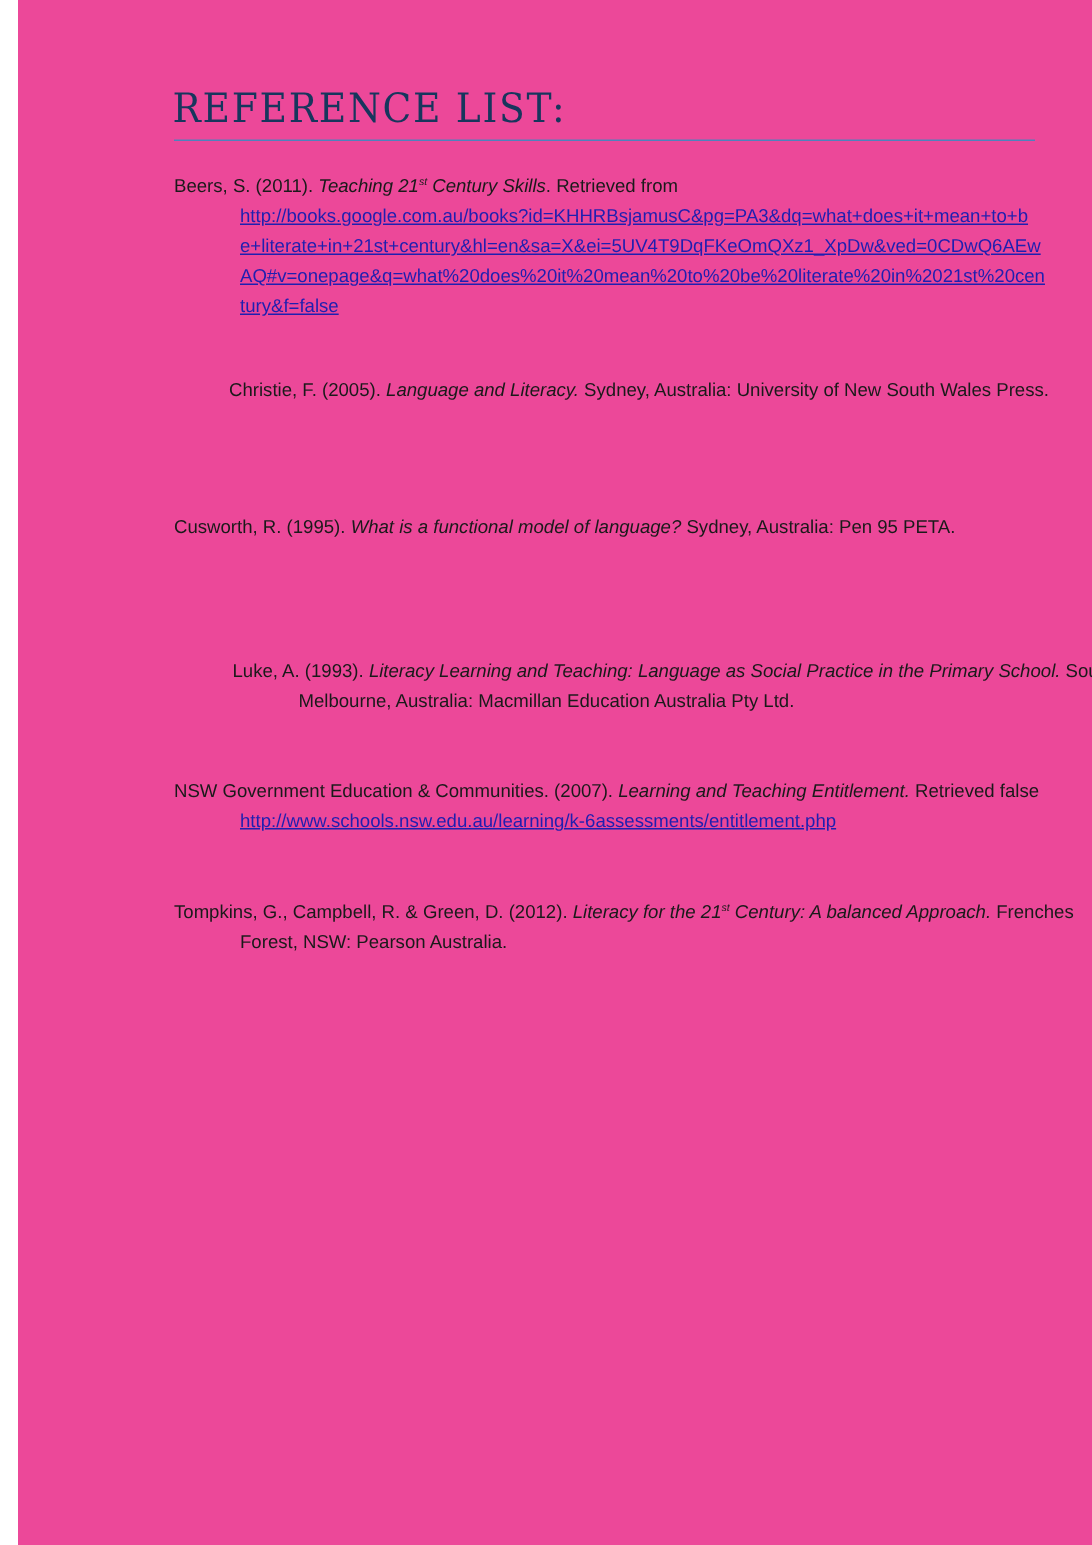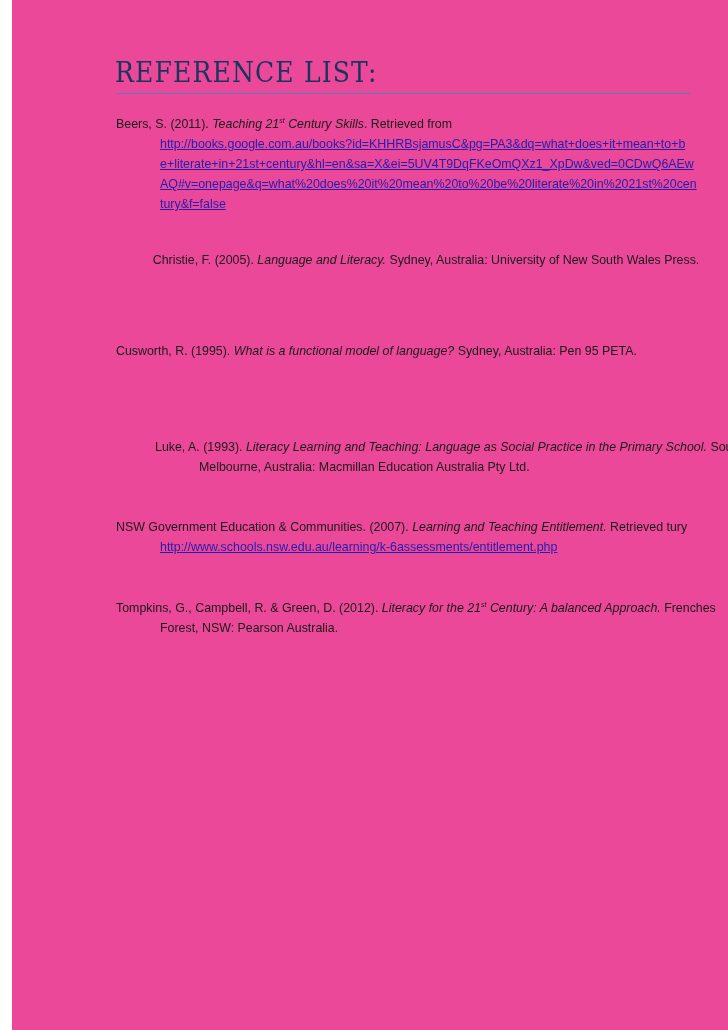--- a/index.html
+++ b/index.html
@@ -93,21 +93,21 @@
   <p class="ref" style="top:313px;margin-top:28px;">
     <span>Cusworth, R. (1995). </span><i>What is a functional model of language?</i><span> Sydney, Australia: Pen 95 PETA.</span>
   </p>
 
 
   <p class="ref" style="top:437px;margin-left:39px;">
     <span>Luke, A. (1993). </span><i>Literacy Learning and Teaching: Language as Social Practice in the Primary School.</i><span> South Melbourne, Australia: Macmillan Education Australia Pty Ltd.</span>
   </p>
 
   <p class="ref" style="top:517px;">
-    <span>NSW Government Education &amp; Communities. (2007). </span><i>Learning and Teaching Entitlement.</i><span> Retrieved tury</span>
+    <span>NSW Government Education &amp; Communities. (2007). </span><i>Learning and Teaching Entitlement.</i><span> Retrieved false</span>
     <a class="link url-line">http://www.schools.nsw.edu.au/learning/k-6assessments/entitlement.php</a>
   </p>
 
   <p class="ref" style="top:598px;">
     <span>Tompkins, G., Campbell, R. &amp; Green, D. (2012). </span><i><span>Literacy for the 21</span><sup>st</sup><span> Century: A balanced Approach.</span></i><span> Frenches Forest, NSW: Pearson Australia.</span>
   </p>
 
 </div>
 
 </body></html>

